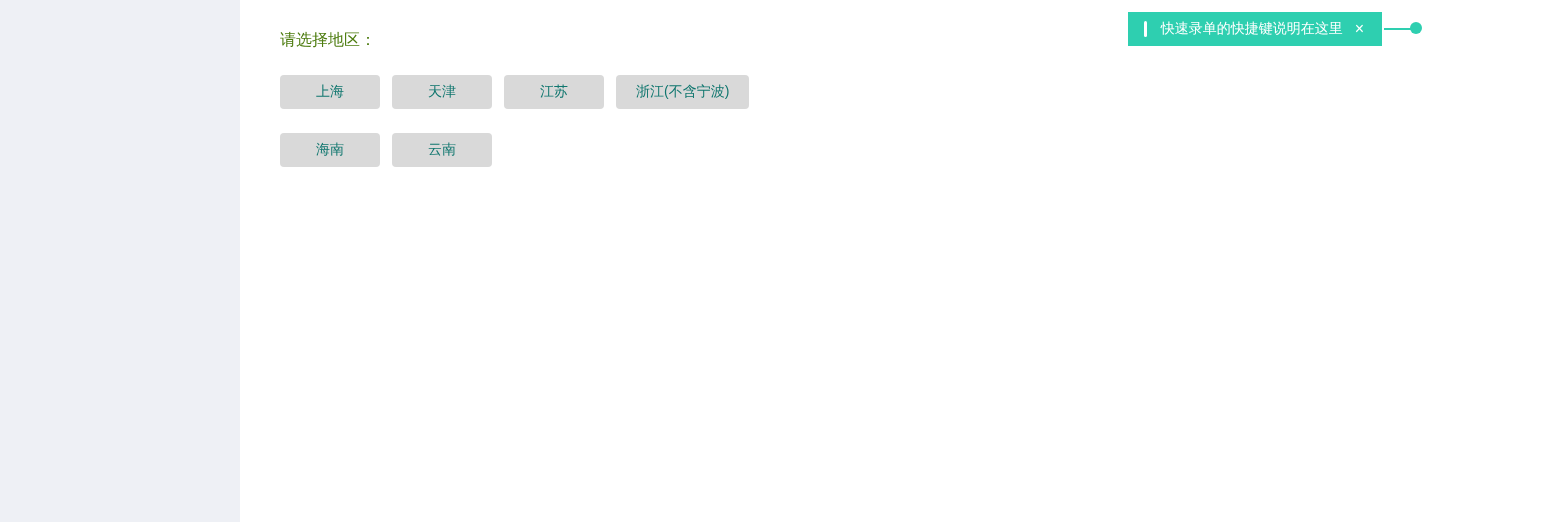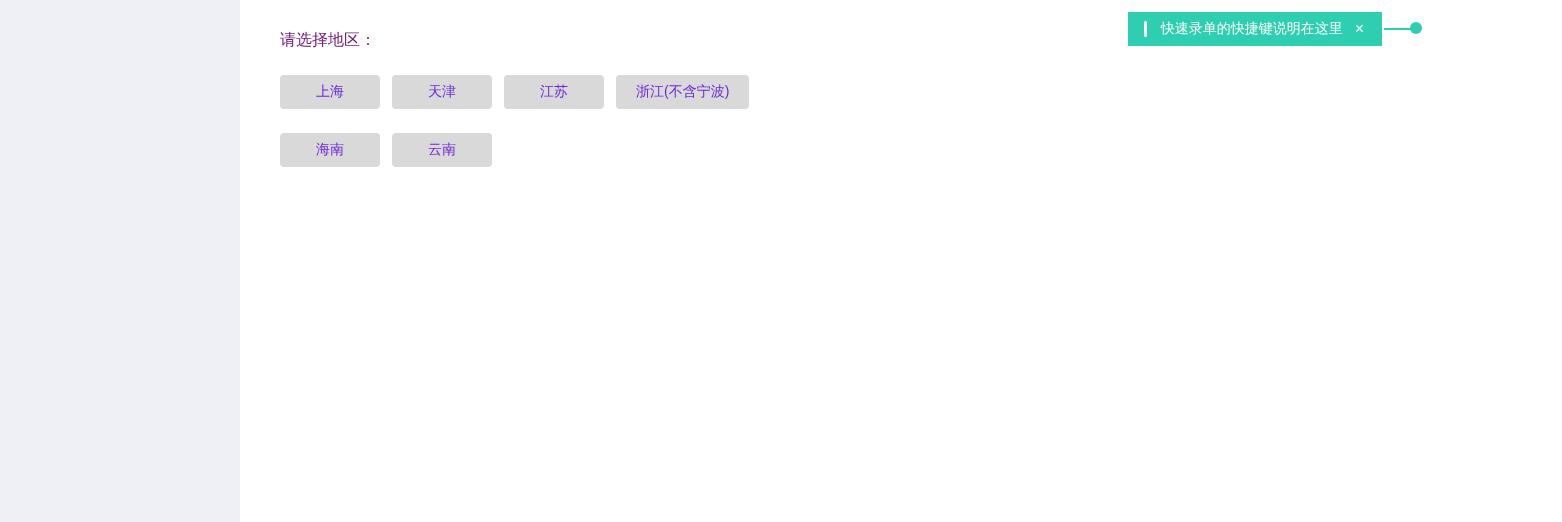--- a/index.html
+++ b/index.html
@@ -31,38 +31,38 @@
       left: 240px;
       top: 0;
       right: 0;
       bottom: 0;
       background: #ffffff;
       padding: 30px 40px;
     }
 
     .page-title {
       font-size: 16px;
-      color: #701a75;
+      color: #4d7c0f;
       margin-bottom: 24px;
       font-weight: normal;
     }
 
     .region-buttons {
       display: flex;
       flex-wrap: wrap;
       gap: 12px;
     }
 
     .region-btn {
       background: #d9d9d9;
       border: none;
       border-radius: 4px;
       padding: 8px 20px;
       font-size: 14px;
-      color: #6d28d9;
+      color: #0f766e;
       cursor: pointer;
       min-width: 100px;
       text-align: center;
     }
 
     .tooltip-bar {
       position: absolute;
       top: 12px;
       right: 180px;
       background: #2ecfb0;

